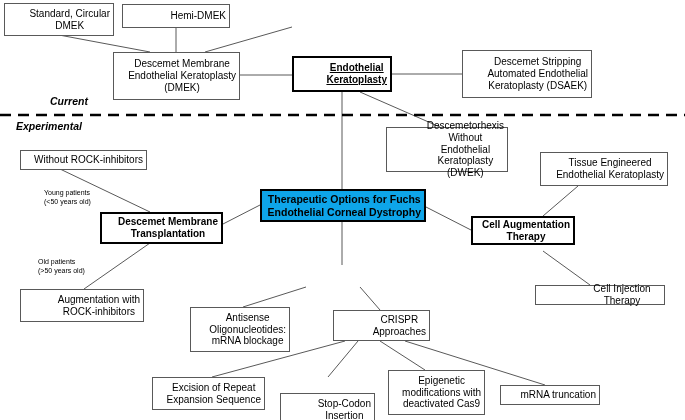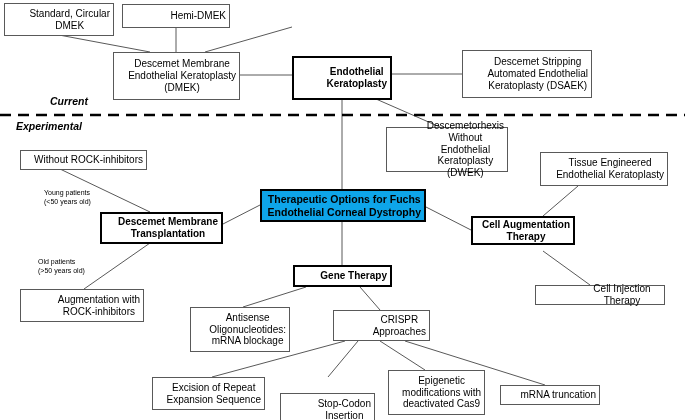--- a/index.html
+++ b/index.html
@@ -67,21 +67,21 @@
 
   <div class="node thin" style="left:122px;top:4px;width:108px;height:24px;">
     <span class="lbl">Hemi-DMEK</span>
   </div>
 
 
   <div class="node thin" style="left:113px;top:52px;width:127px;height:48px;">
     <span class="lbl">Descemet Membrane<br>Endothelial Keratoplasty<br>(DMEK)</span>
   </div>
 
-  <div class="node bold" style="left:292px;top:56px;width:100px;height:44px;">
+  <div class="node bold" style="left:292px;top:56px;width:100px;height:36px;text-decoration:underline;">
     <span class="lbl">Endothelial<br>Keratoplasty</span>
   </div>
 
   <div class="node thin" style="left:462px;top:50px;width:130px;height:48px;">
     <span class="lbl">Descemet Stripping<br>Automated Endothelial<br>Keratoplasty (DSAEK)</span>
   </div>
 
   <div class="divlabel" style="left:50px;top:95px;">Current</div>
   <div class="divlabel" style="left:16px;top:120px;">Experimental</div>
 
@@ -105,23 +105,20 @@
   </div>
 
   <div class="node bold" style="left:100px;top:212px;width:123px;height:32px;">
     <span class="lbl">Descemet Membrane<br>Transplantation</span>
   </div>
 
   <div class="node bold" style="left:471px;top:216px;width:104px;height:29px;">
     <span class="lbl">Cell Augmentation<br>Therapy</span>
   </div>
 
-  <div class="node bold" style="left:293px;top:265px;width:99px;height:22px;">
-    <span class="lbl">Gene Therapy</span>
-  </div>
 
   <div class="node thin" style="left:20px;top:289px;width:124px;height:33px;">
     <span class="lbl">Augmentation with<br>ROCK-inhibitors</span>
   </div>
 
   <div class="node thin" style="left:535px;top:285px;width:130px;height:20px;padding-left:44px;">
     <span class="lbl">Cell Injection Therapy</span>
   </div>
 
   <div class="node thin" style="left:190px;top:307px;width:100px;height:45px;">

